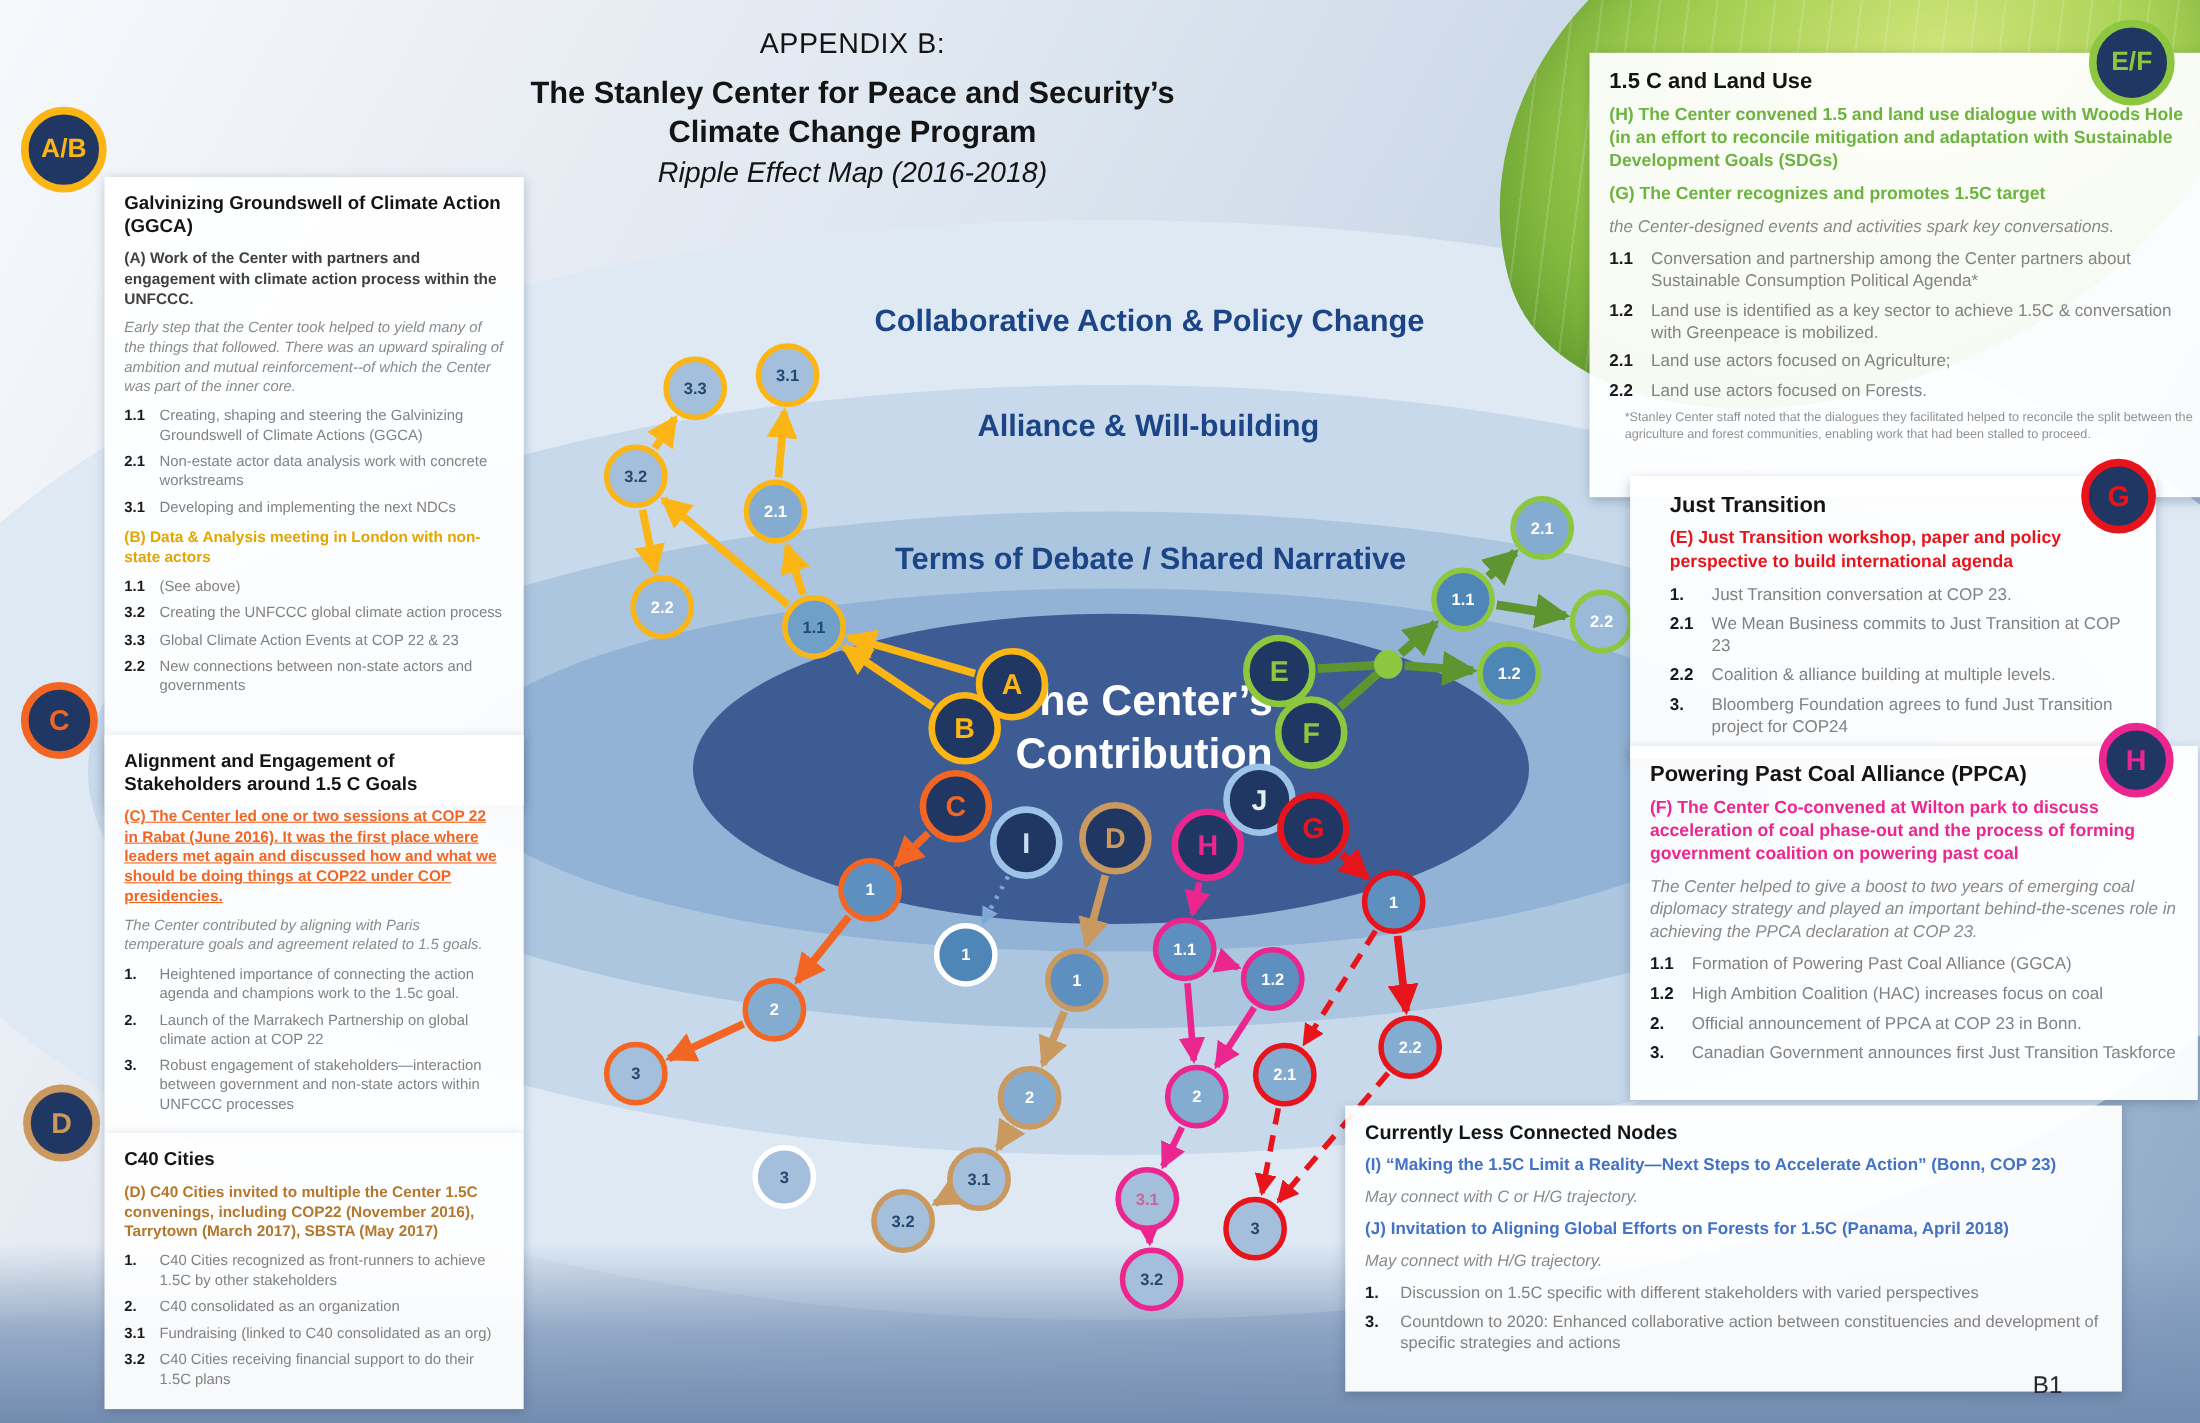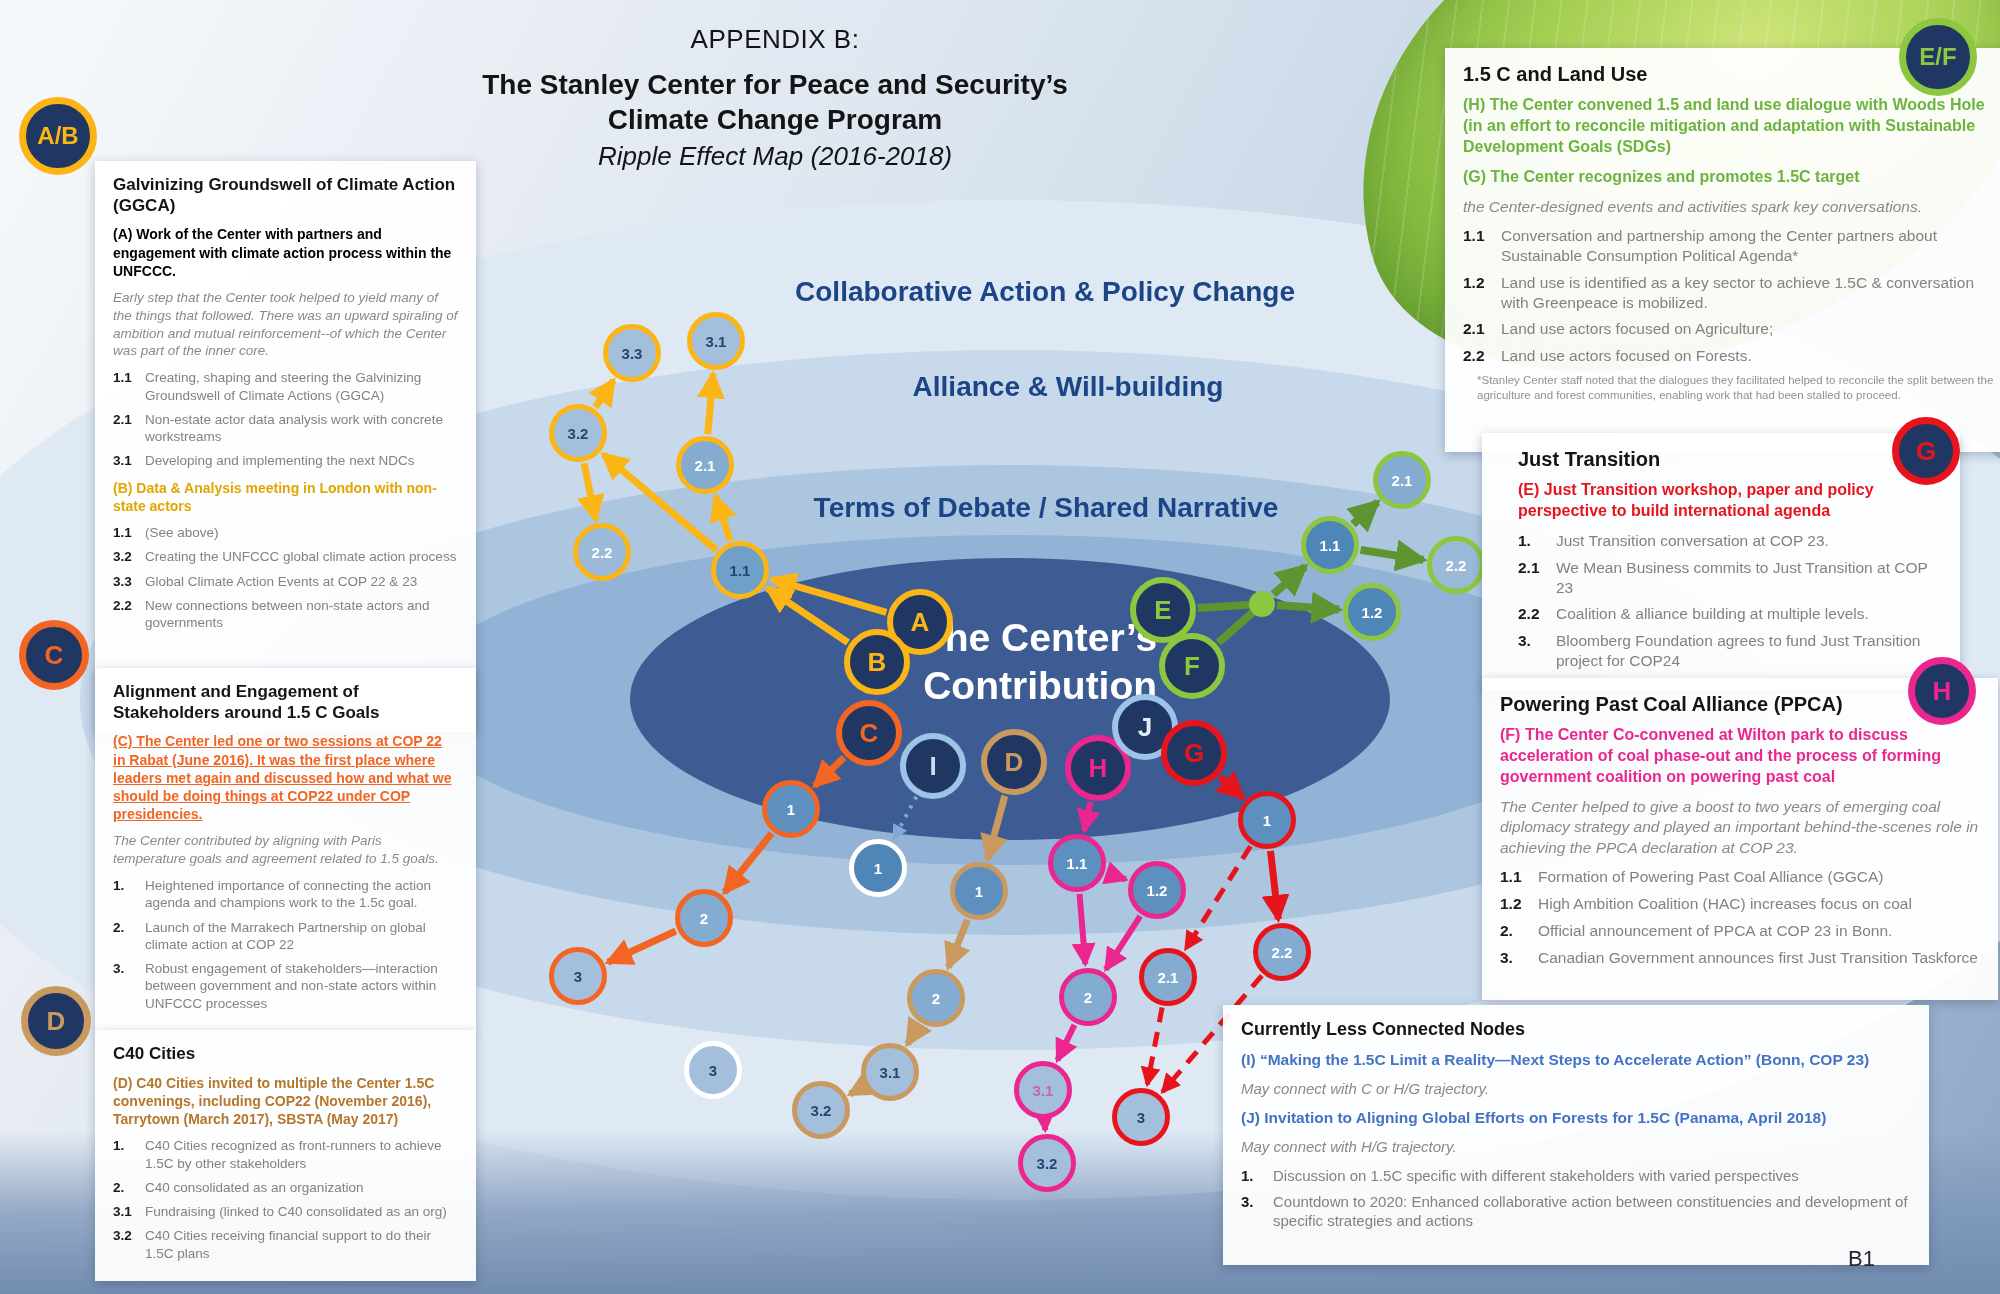--- a/index.html
+++ b/index.html
@@ -19,21 +19,21 @@
     border-radius:46% 54% 58% 42% / 60% 48% 52% 40%;
     transform:rotate(-15deg);box-shadow:inset 0 0 60px rgba(60,110,30,.35);}
   #leaf:after{content:"";position:absolute;inset:0;border-radius:inherit;
     background:repeating-linear-gradient(112deg,rgba(255,255,255,.14) 0 2px,rgba(255,255,255,0) 2px 26px);}
   #title-block{position:absolute;left:425px;top:24px;width:700px;text-align:center;z-index:20;color:#141414;}
   .t-app{font-size:26px;letter-spacing:.5px;}
   .t-main{font-size:28px;font-weight:bold;line-height:1.25;margin-top:12px;}
   .t-sub{font-size:26px;font-style:italic;margin-top:4px;}
   .ring-label{position:absolute;transform:translate(-50%,-50%);font-weight:bold;z-index:12;white-space:nowrap;}
   #rl1{left:1045px;top:292px;font-size:28px;}
-  #rl2{left:1068px;top:387px;font-size:28px;}
+  #rl2{left:1044px;top:387px;font-size:28px;}
   #rl3{left:1046px;top:508px;font-size:28px;}
   #rl-center{left:1039px;top:662px;font-size:39px;color:#fff;text-align:right;line-height:1.22;}
   #edges{position:absolute;left:0;top:0;z-index:30;pointer-events:none;}
   #nodes{position:absolute;left:0;top:0;z-index:40;}
   .node{position:absolute;border-radius:50%;display:flex;align-items:center;justify-content:center;font-weight:bold;}
   .panel{position:absolute;background:rgba(255,255,255,.94);box-shadow:0 3px 10px rgba(25,45,75,.28);
     padding:14px 18px 12px;z-index:50;font-size:13.5px;}
   .panel h2{margin:0 0 8px;font-size:17px;line-height:1.22;color:#141414;}
   .panel.right{font-size:15.5px;}
   .panel.right h2{font-size:20px;}
@@ -192,21 +192,21 @@
       <div class="node" style="left: 1301px; top: 516px; height: 48px; width: 48px; border: 5px solid rgb(141, 198, 63); background: rgb(78, 134, 184); color: rgb(255, 255, 255); font-size: 15px;">1.1</div>
       <div class="node" style="left: 1373px; top: 451px; height: 48px; width: 48px; border: 5px solid rgb(141, 198, 63); background: rgb(132, 172, 209); color: rgb(255, 255, 255); font-size: 15px;">2.1</div>
       <div class="node" style="left: 1427px; top: 536px; height: 48px; width: 48px; border: 5px solid rgb(141, 198, 63); background: rgb(155, 185, 216); color: rgb(255, 255, 255); font-size: 15px;">2.2</div>
       <div class="node" style="left: 1343px; top: 583px; height: 48px; width: 48px; border: 5px solid rgb(141, 198, 63); background: rgb(78, 134, 184); color: rgb(255, 255, 255); font-size: 15px;">1.2</div>
       <div class="node" style="left: 1249px; top: 591px; height: 26px; width: 26px; background: rgb(141, 198, 63); color: rgb(255, 255, 255); font-size: 15px;"></div>
     </div>
 
   <div class="panel" id="panel-ab">
     <h2>Galvinizing Groundswell of Climate Action (GGCA)</h2>
     <div class="panel-body">
-        <div class="lead" style="color: #000000;">(A) Work of the Center with partners and engagement with climate action process within the UNFCCC.</div>
+        <div class="lead" style="color: #404040;">(A) Work of the Center with partners and engagement with climate action process within the UNFCCC.</div>
         <div class="para">Early step that the Center took helped to yield many of the things that followed. There was an upward spiraling of ambition and mutual reinforcement--of which the Center was part of the inner core.</div>
         <div class="item">
           <span class="num">1.1</span>
           <span class="txt">Creating, shaping and steering the Galvinizing Groundswell of Climate Actions (GGCA)</span>
         </div>
         <div class="item">
           <span class="num">2.1</span>
           <span class="txt">Non-estate actor data analysis work with concrete workstreams</span>
         </div>
         <div class="item">

